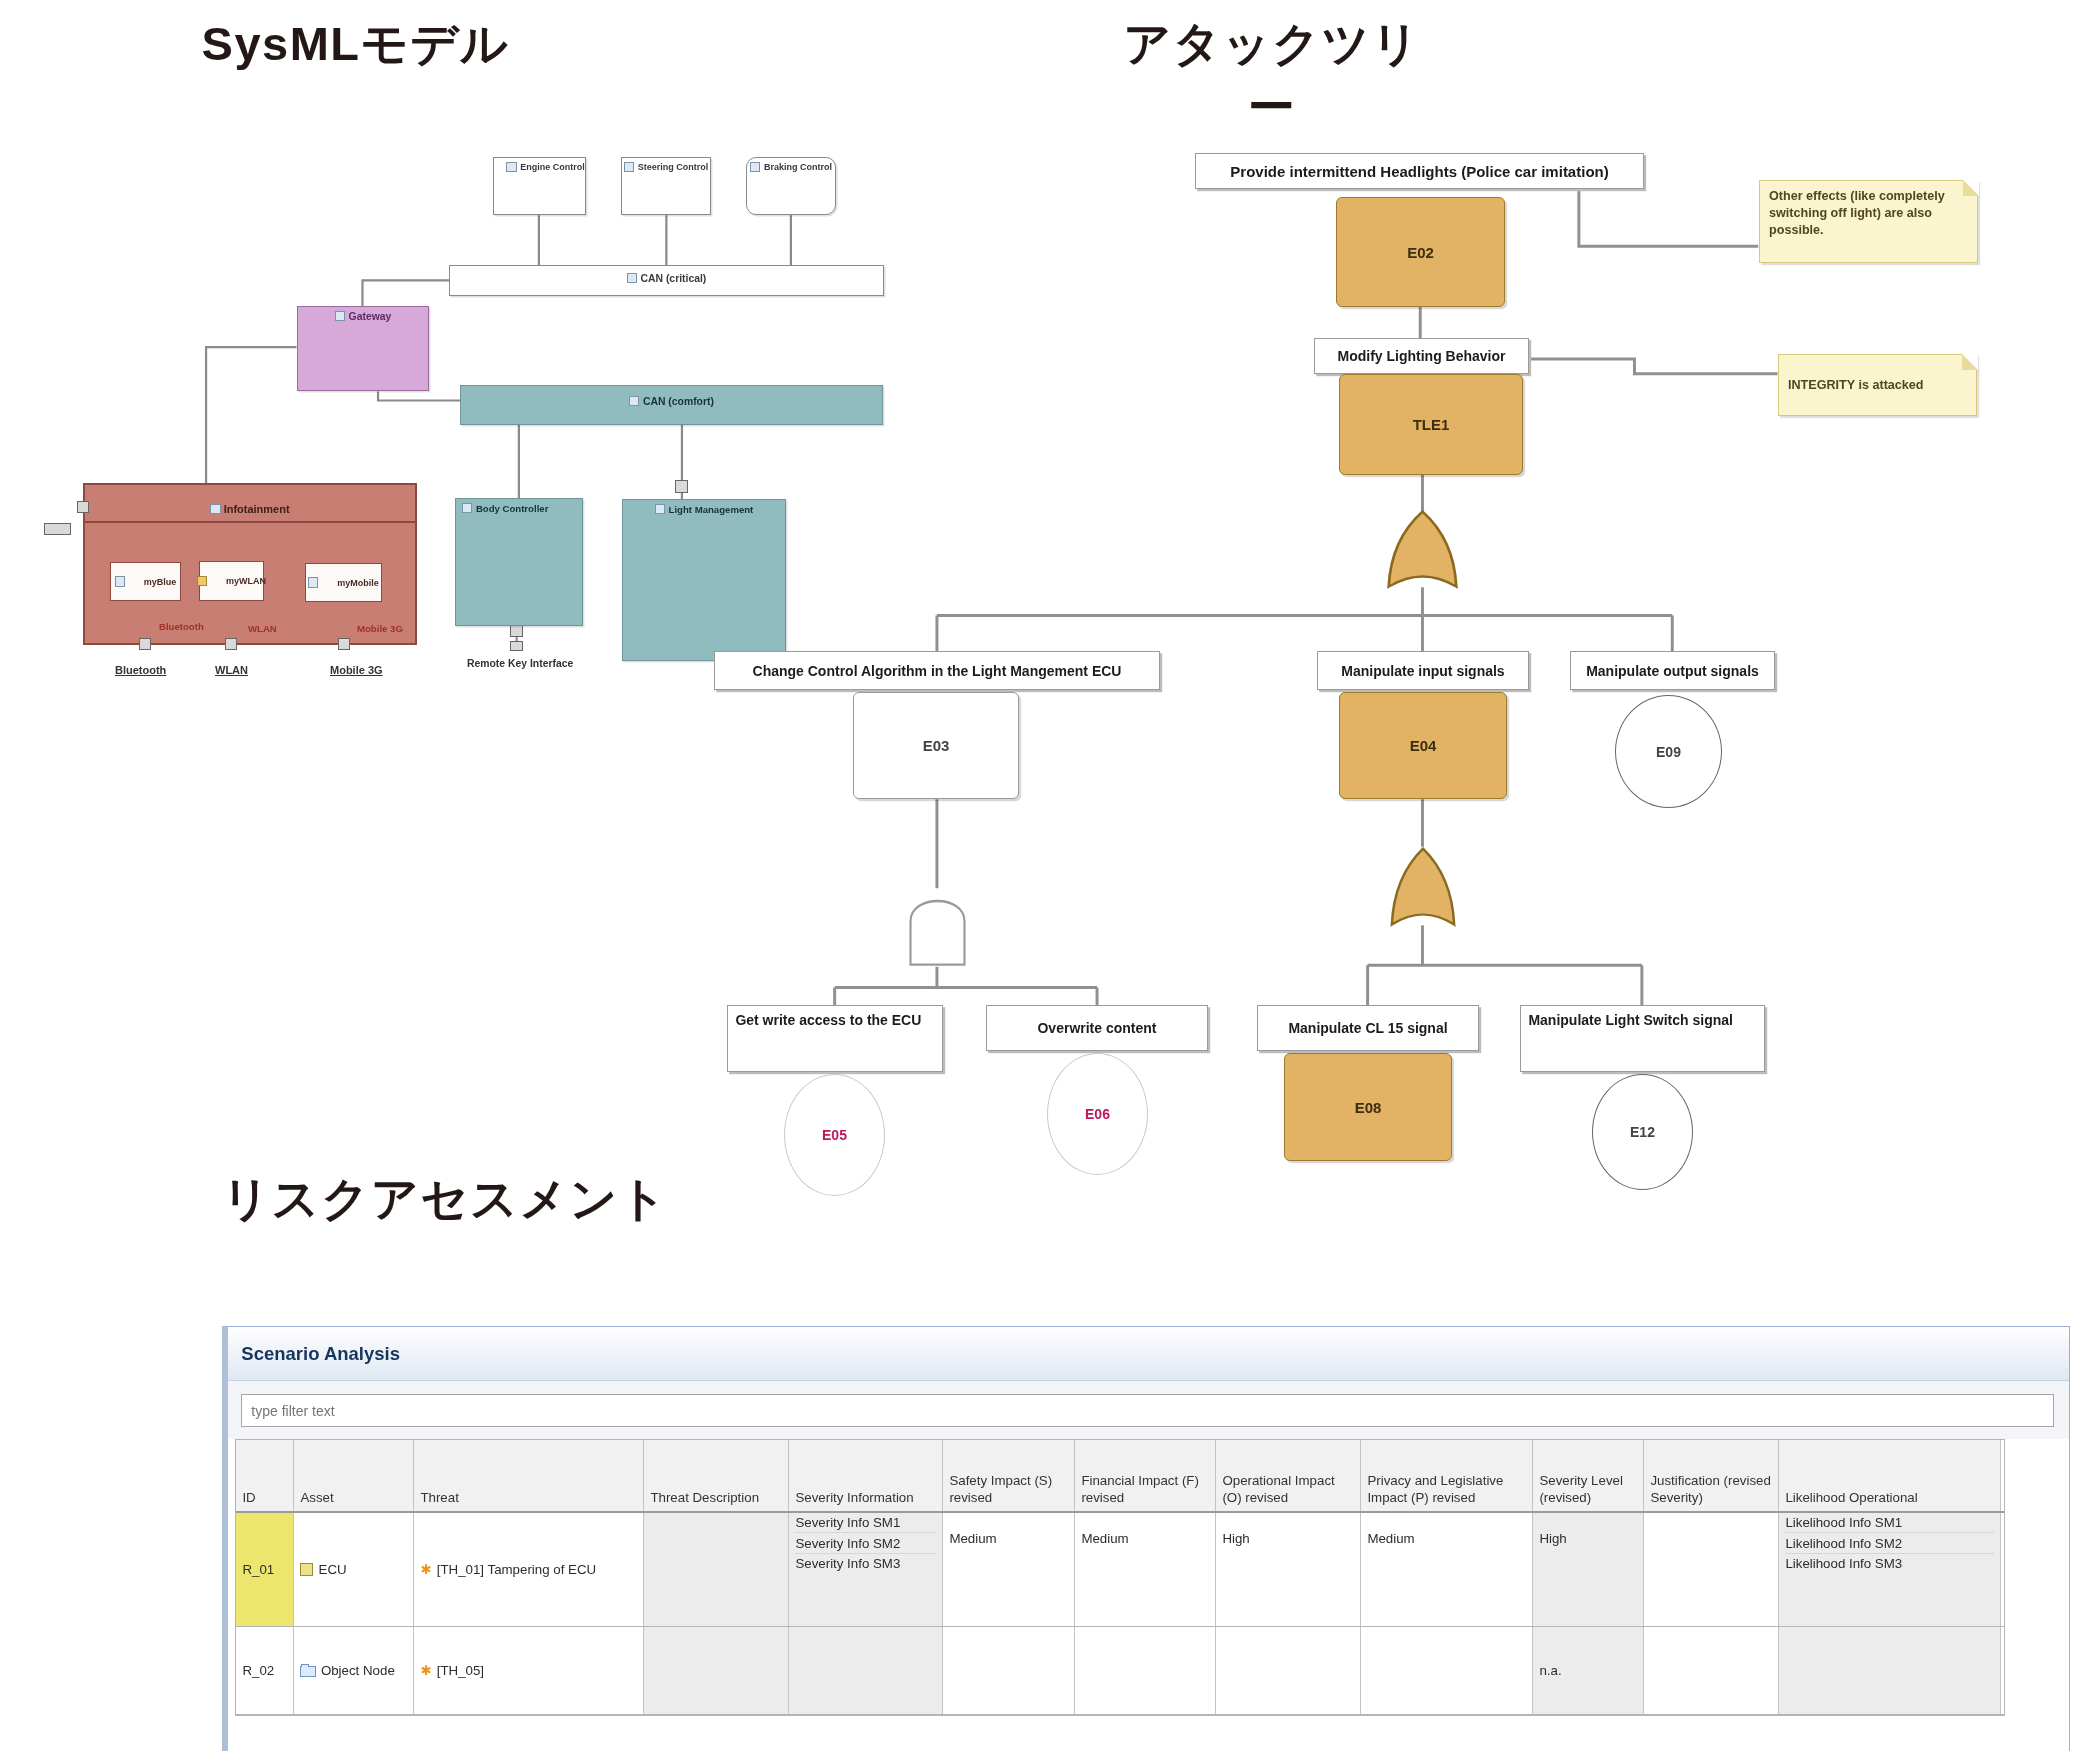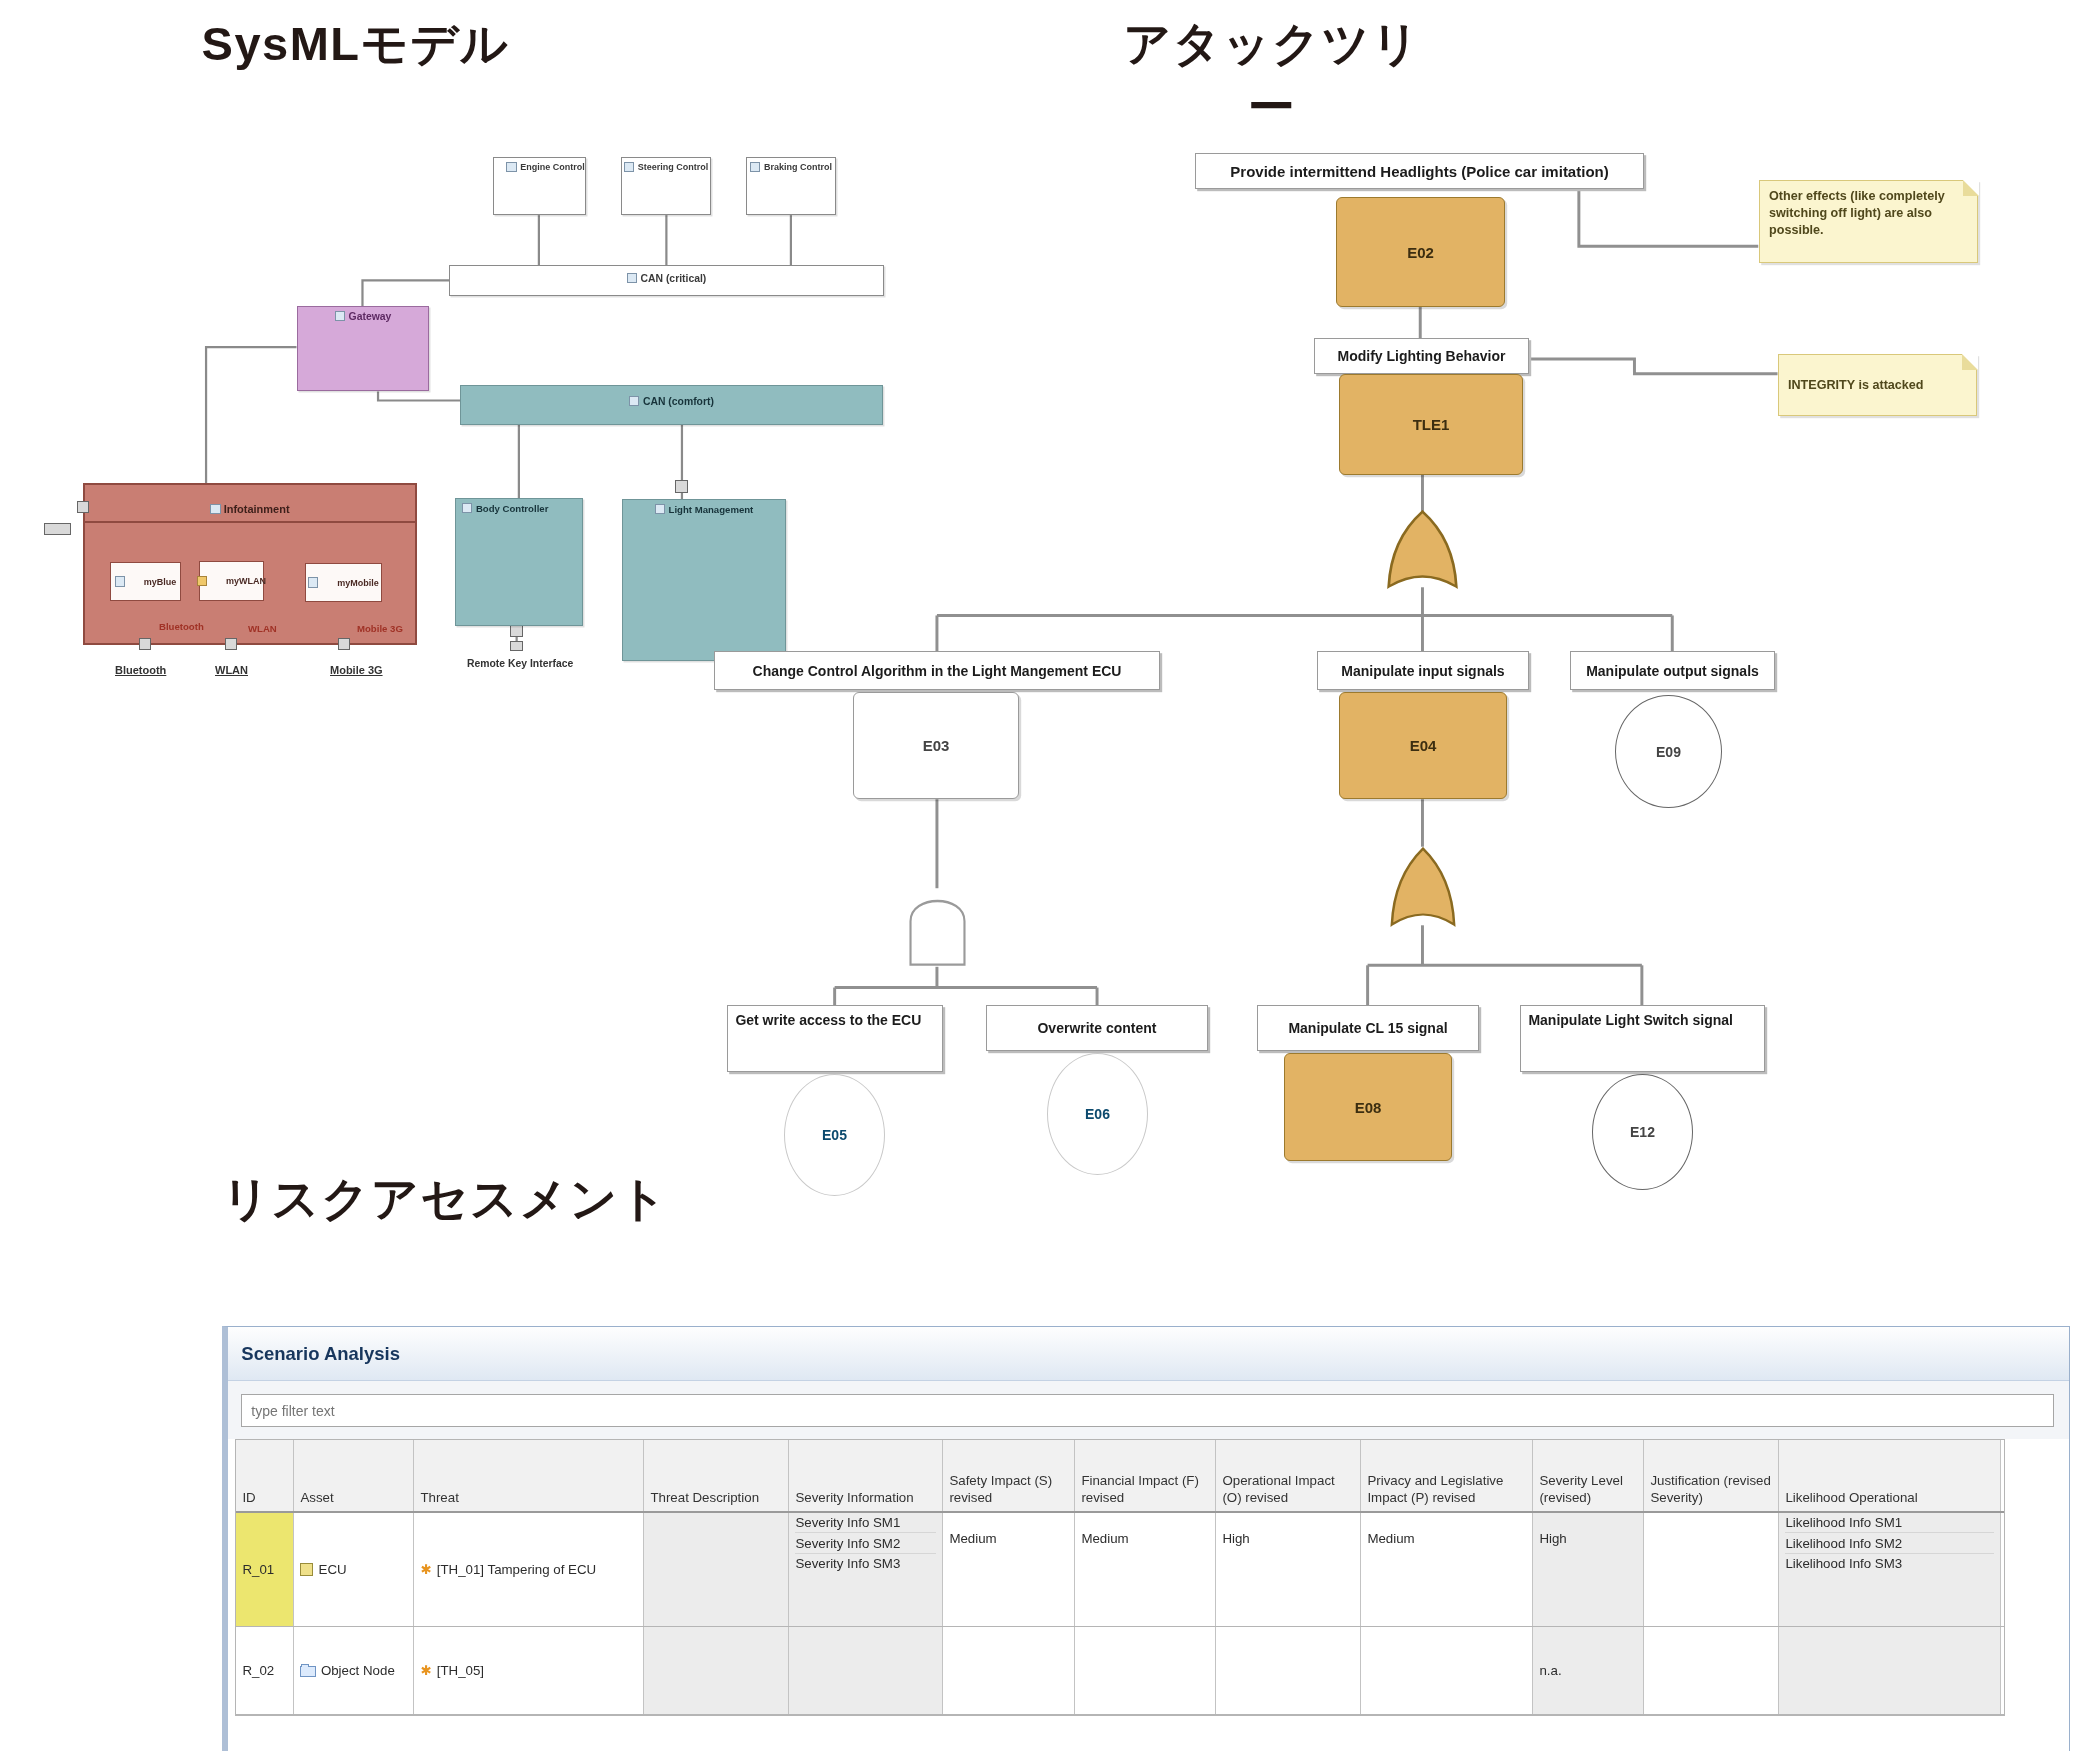--- a/index.html
+++ b/index.html
@@ -21,21 +21,21 @@
   .red-port-label{font-size:9.6px;font-weight:700;color:#a03226;}
   .ext-label{font-size:11px;font-weight:700;color:#333;text-decoration:underline;}
   .plain-label{font-size:10.4px;font-weight:700;color:#333;}
   .port{background:#d9d9d9;border:1.5px solid #666;}
   
   .tree-box{background:#fff;border:1.5px solid #9a9a9a;box-shadow:2.2px 2.2px 0 #bcbcbc;display:flex;align-items:center;justify-content:center;font-size:14px;font-weight:700;color:#1c1c1c;text-align:center;padding:3px 7.4px;}
   .tree-box.left{justify-content:flex-start;text-align:left;align-items:flex-start;padding-top:6px;}
   .event{background:#e2b364;border:1.5px solid #9c7a2e;border-radius:6px;box-shadow:2.2px 2.2px 0 rgba(0,0,0,.15);display:flex;align-items:center;justify-content:center;font-size:15px;font-weight:700;color:#3c2e10;}
   .event.white{background:#fff;border-color:#9a9a9a;color:#444;}
   .ellipse{border:1.5px solid #666;border-radius:50%;background:#fff;display:flex;align-items:center;justify-content:center;font-size:14px;font-weight:700;color:#444;}
-  .ellipse.faint{border-color:#c9c9c9;color:#0c4a6e;box-shadow:none;}
+  .ellipse.faint{border-color:#c9c9c9;color:#be185d;box-shadow:none;}
   .note{background:#fbf5cf;border:1.5px solid #d9c87a;box-shadow:2.2px 2.2px 0 rgba(0,0,0,.12);padding:7.4px 9px;font-size:12.6px;font-weight:700;color:#50481c;line-height:1.35;}
   .note .fold{position:absolute;top:-1.5px;right:-1.5px;width:0;height:0;border-left:16.3px solid #e9dc9b;border-top:16.3px solid #fff;}
   
   .panel{background:#fff;border:0.7px solid #9ab0cc;border-left:6px solid #aebfd6;}
   .tabbar{background:linear-gradient(#f7fafd,#dde6f1);border-bottom:2.2px solid #b9cbe2;}
   .tab{background:linear-gradient(#fdfefe,#e4ebf5);border:0.7px solid #93a9c6;border-bottom:none;border-radius:3px 3px 0 0;display:flex;align-items:center;gap:6.7px;padding:0 10.4px;font-size:15px;font-weight:700;color:#1d3a66;}
   .tab-icon{width:14px;height:14px;border:1.5px solid #4a6f9e;background:#fff;position:relative;}
   .tab-icon:before{content:"";position:absolute;left:0;top:0;width:100%;height:3.7px;background:#7fa3cf;}
   .tab-close{color:#6a7d96;font-size:15px;font-weight:700;margin-left:4.4px;}
   .section-band{background:linear-gradient(#fefefe,#dfe8f3);border-bottom:0.7px solid #c4d2e4;}
@@ -112,21 +112,21 @@
       <span class="blk-icon"></span>
       <span style="font-size:9px;">Engine Control</span>
     </div>
 </div>
 <div class="abs blk" style="left:621px;top:157px;width:90px;height:58px;">
   <div class="blk-label">
       <span class="blk-icon"></span>
       <span style="font-size:9px;">Steering Control</span>
     </div>
 </div>
-<div class="abs blk" style="left:746px;top:157px;width:90px;height:58px;">
+<div class="abs blk" style="left:746px;top:157px;width:90px;height:58px;border-radius:10px;">
   <div class="blk-label">
       <span class="blk-icon"></span>
       <span style="font-size:9px;">Braking Control</span>
     </div>
 </div>
 <div class="abs blk" style="left:449px;top:265px;width:435px;height:31px;">
   <div class="blk-label" style="padding-top:6.7px;">
       <span class="blk-icon"></span>
       <span>CAN (critical)</span>
     </div>

